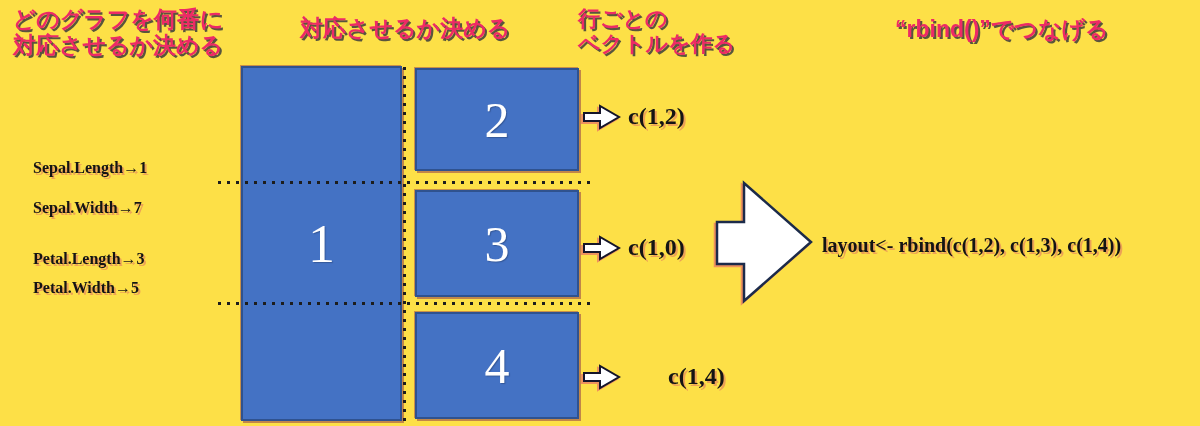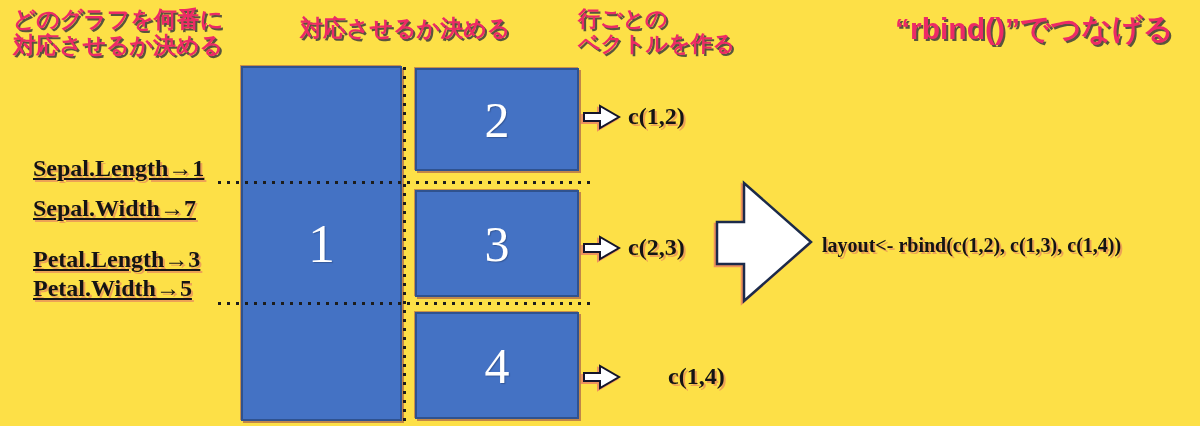--- a/index.html
+++ b/index.html
@@ -13,21 +13,21 @@
     color:var(--pink);font-weight:bold;font-size:23px;line-height:26px;
     text-shadow:2px 2px 0 rgba(60,60,60,.85);
     white-space:pre-line;letter-spacing:0;
   }
   
   .dark-serif{
     font-family:"Liberation Serif","DejaVu Serif",serif;font-weight:bold;
     color:var(--text-dark);
     text-shadow:2px 2px 0 rgba(205,45,115,.35);
   }
-  .map-label{font-size:24px;line-height:26px;text-decoration:underline;}
+  .map-label{font-size:16px;line-height:26px;}
   .vec-label{font-size:24px;line-height:30px;}
   .code-label{font-size:20px;line-height:30px;white-space:nowrap;}
   
   .box{
     background:var(--box-fill);
     border:2px solid var(--box-border);
     box-shadow:2px 2px 0 rgba(120,25,75,.45), -1px -1px 0 rgba(120,25,75,.40);
     box-sizing:border-box;
     display:flex;align-items:center;justify-content:center;
   }
@@ -51,21 +51,21 @@
 </head>
 <body>
 
 <div class="stage">
 
   <div class="abs pink-header" style="left:12px;top:6px;width:212px;text-align:center;">どのグラフを何番に
 対応させるか決める</div>
   <div class="abs pink-header" style="left:300px;top:15px;">対応させるか決める</div>
   <div class="abs pink-header" style="left:578px;top:6px;width:170px;font-size:22px;line-height:25px;">行ごとの
 ベクトルを作る</div>
-  <div class="abs pink-header" style="left:895px;top:16px;font-size:30px;">“rbind()”でつなげる</div>
+  <div class="abs pink-header" style="left:895px;top:16px;font-size:23px;">“rbind()”でつなげる</div>
 
   <div class="abs dark-serif map-label" style="left:33px;top:155px;">Sepal.Length→1</div>
   <div class="abs dark-serif map-label" style="left:33px;top:195px;">Sepal.Width→7</div>
   <div class="abs dark-serif map-label" style="left:33px;top:246px;">Petal.Length→3</div>
   <div class="abs dark-serif map-label" style="left:33px;top:275px;">Petal.Width→5</div>
 
   <div class="abs box" style="left:241px;top:66px;width:161px;height:355px;">
     <span class="box-num box-num-big">1</span>
   </div>
   <div class="abs box" style="left:415px;top:68px;width:164px;height:103px;">
@@ -83,21 +83,21 @@
   <div class="abs dots-v" style="left:403px;top:64px;height:357px;"></div>
 
   <svg class="abs arrow-svg" style="left:582px;top:103px;" width="40" height="28" viewBox="0 0 40 28">
     <polygon points="2,10 18,10 18,3 37,14 18,25 18,18 2,18" fill="#ffffff" stroke="#15152a" stroke-width="2"></polygon>
   </svg>
   <div class="abs dark-serif vec-label" style="left:628px;top:101px;">c(1,2)</div>
 
   <svg class="abs arrow-svg" style="left:582px;top:234px;" width="40" height="28" viewBox="0 0 40 28">
     <polygon points="2,10 18,10 18,3 37,14 18,25 18,18 2,18" fill="#ffffff" stroke="#15152a" stroke-width="2"></polygon>
   </svg>
-  <div class="abs dark-serif vec-label" style="left:628px;top:232px;">c(2,3)</div>
+  <div class="abs dark-serif vec-label" style="left:628px;top:232px;">c(1,0)</div>
 
   <svg class="abs arrow-svg" style="left:582px;top:363px;" width="40" height="28" viewBox="0 0 40 28">
     <polygon points="2,10 18,10 18,3 37,14 18,25 18,18 2,18" fill="#ffffff" stroke="#15152a" stroke-width="2"></polygon>
   </svg>
   <div class="abs dark-serif vec-label" style="left:628px;top:361px;margin-left:40px;">c(1,4)</div>
 
   <svg class="abs arrow-svg" style="left:714px;top:179px;" width="102" height="126" viewBox="0 0 102 126">
     <polygon points="3,43 30,43 30,4 97,63 30,122 30,85 3,85" fill="#ffffff" stroke="#1c2b4a" stroke-width="2.5" stroke-linejoin="miter"></polygon>
   </svg>
 

